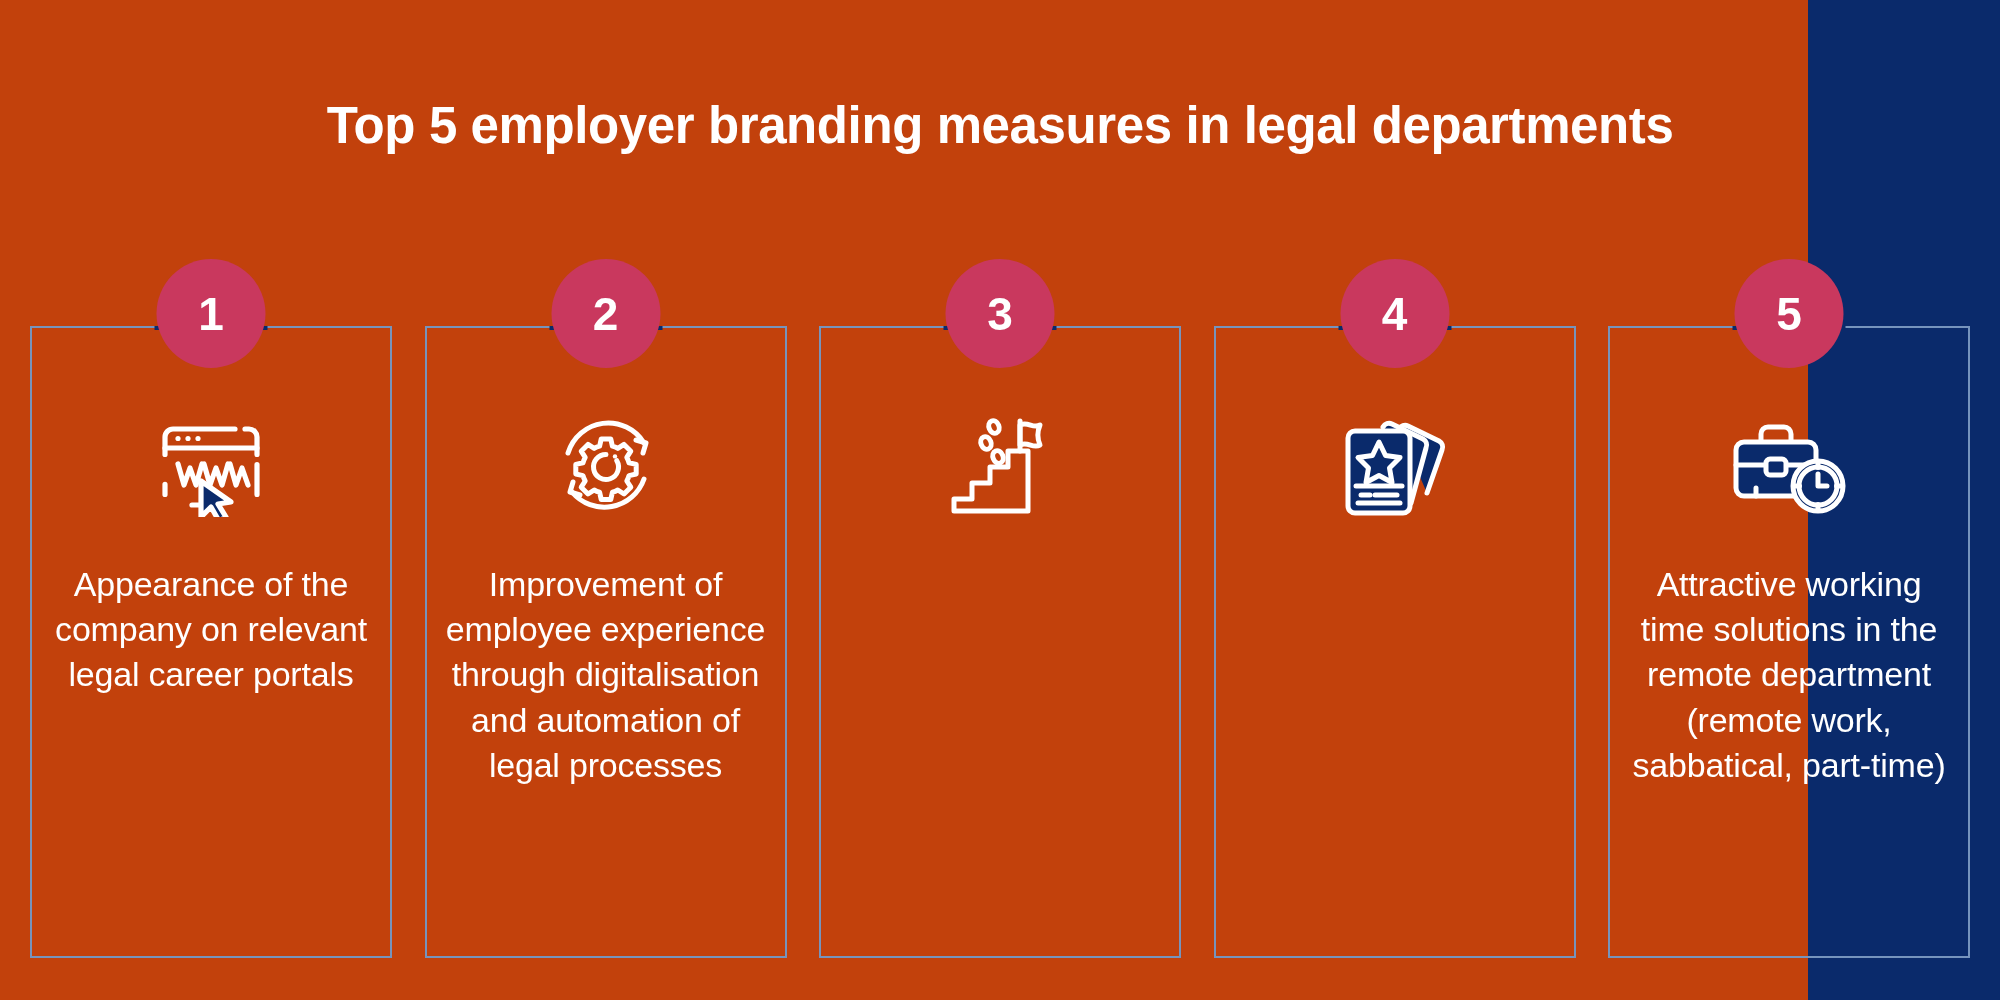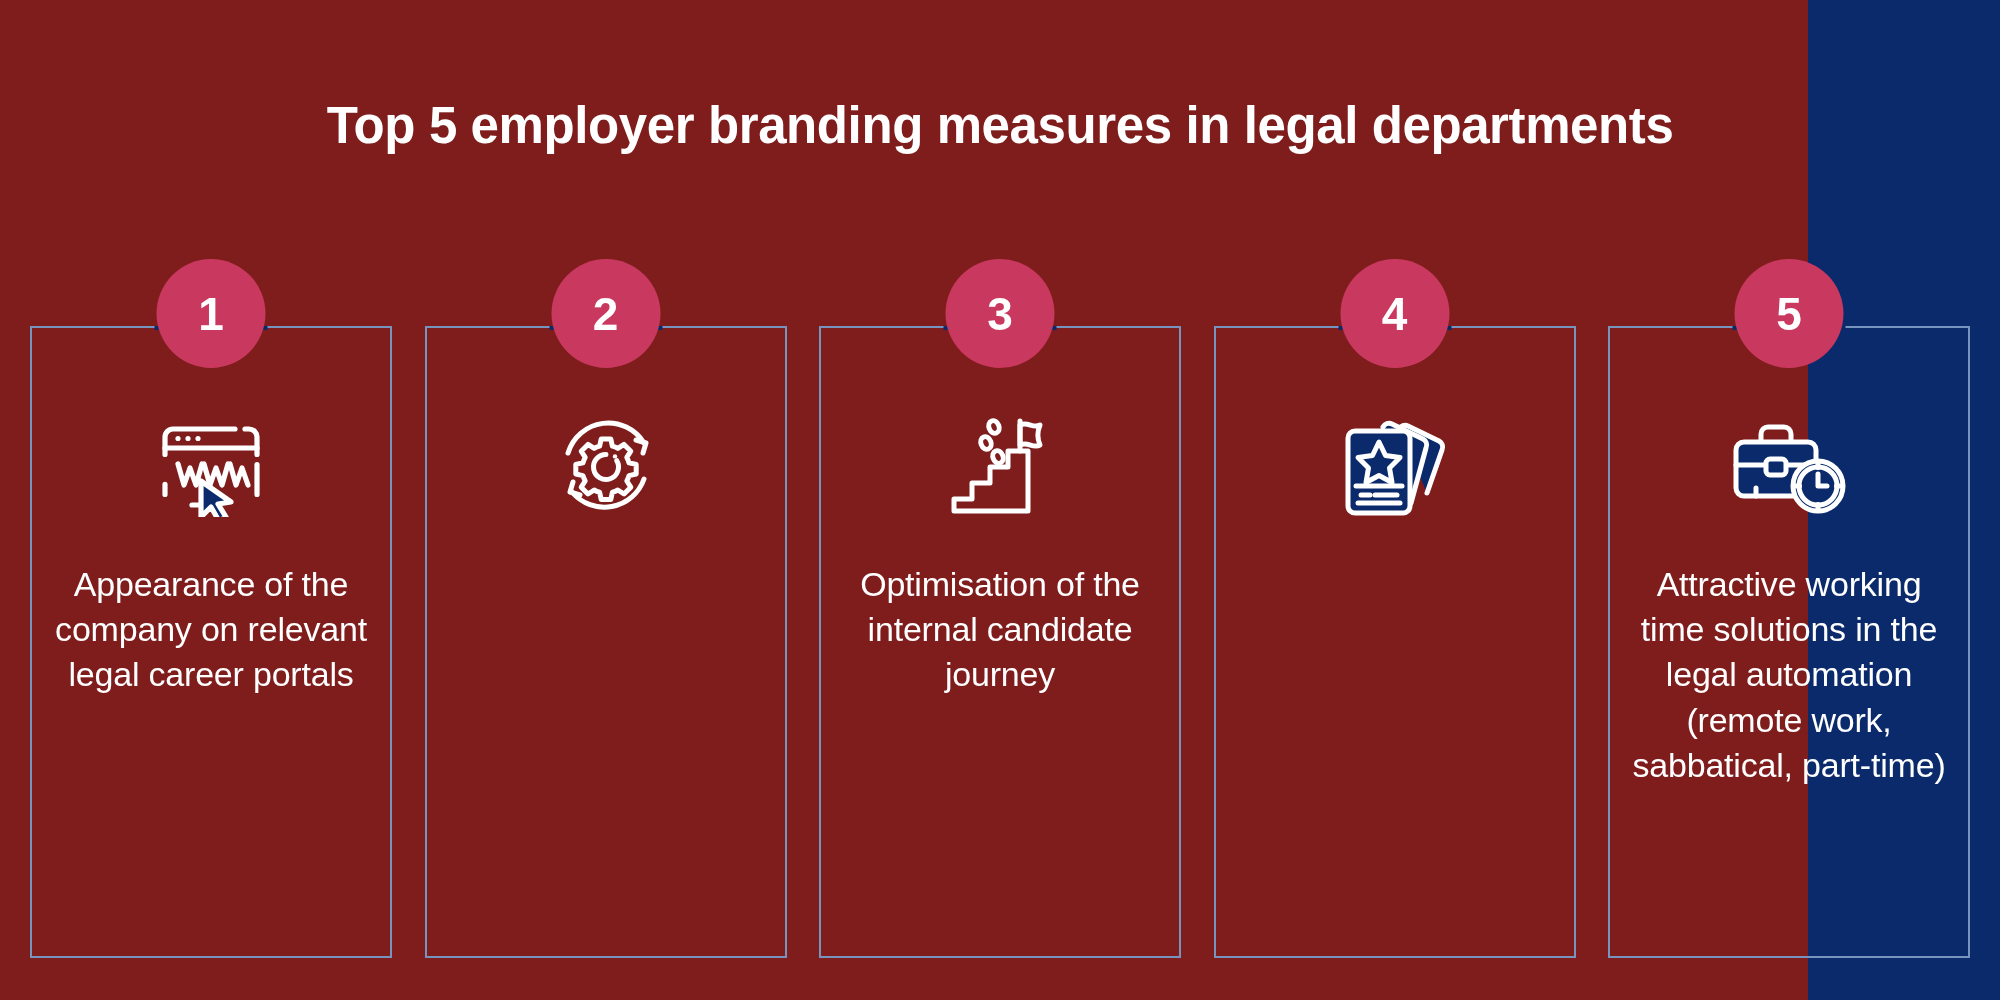--- a/index.html
+++ b/index.html
@@ -11,21 +11,21 @@
     width: 2000px;
     height: 1000px;
     overflow: hidden;
     font-family: "Liberation Sans", sans-serif;
     -webkit-font-smoothing: antialiased;
   }
   #infographic {
     position: relative;
     width: 1808px;
     height: 1000px;
-    background: #7f1d1d;
+    background: #c2410c;
   }
   #page-title {
     position: absolute;
     top: 98px;
     left: 0;
     width: 2000px;
     text-align: center;
     color: #ffffff;
     font-size: 51px;
     font-weight: 700;
@@ -138,36 +138,36 @@
           <path d="M84 25 L94 28 L91 38"></path>
           <path d="M92 64 A42 42 0 0 1 20 77"></path>
           <path d="M28 80 L18 77 L21 67"></path>
           <g transform="translate(54,52)">
             <path d="M-4.8 -28 h9.6 l1.6 7.2 a21 21 0 0 1 5.4 2.2 l6.2 -4 l6.8 6.8 l-4 6.2 a21 21 0 0 1 2.2 5.4 l7.2 1.6 v9.6 l-7.2 1.6 a21 21 0 0 1 -2.2 5.4 l4 6.2 l-6.8 6.8 l-6.2 -4 a21 21 0 0 1 -5.4 2.2 l-1.6 7.2 h-9.6 l-1.6 -7.2 a21 21 0 0 1 -5.4 -2.2 l-6.2 4 l-6.8 -6.8 l4 -6.2 a21 21 0 0 1 -2.2 -5.4 l-7.2 -1.6 v-9.6 l7.2 -1.6 a21 21 0 0 1 2.2 -5.4 l-4 -6.2 l6.8 -6.8 l6.2 4 a21 21 0 0 1 5.4 -2.2 z"></path>
             <path d="M0 -12.5 A12.5 12.5 0 1 0 10.8 -6.3"></path>
             <circle cx="9" cy="-10.6" r="2.2" fill="#ffffff" stroke="none"></circle>
           </g>
         </svg>
       </div>
+      <div class="card-text">Improvement of employee experience through digitalisation and automation of legal processes</div>
     </div>
 
     <div class="card">
       <div class="badge-mask"></div>
       <div class="badge">3</div>
       <div class="icon-wrap">
         <svg width="100" height="104" viewBox="0 0 100 104" fill="none" stroke="#ffffff" stroke-width="5" stroke-linecap="round" stroke-linejoin="round">
           <path d="M4 96 v-12 h18 v-16 h18 v-16 h18 v-16 h20 v60 z"></path>
           <path d="M70 36 V6"></path>
           <path d="M70 10 c8 -4 13 4 20 0 c-3 7 -3 13 0 20 c-7 4 -12 -4 -20 0 z"></path>
           <ellipse cx="44" cy="12" rx="5" ry="6.5" transform="rotate(-22 44 12)"></ellipse>
           <ellipse cx="36" cy="28" rx="5" ry="6.5" transform="rotate(-22 36 28)"></ellipse>
           <ellipse cx="48" cy="42" rx="5" ry="6.5" transform="rotate(-22 48 42)"></ellipse>
         </svg>
       </div>
-      <div class="card-text">Optimisation of the internal candidate journey</div>
     </div>
 
     <div class="card">
       <div class="badge-mask"></div>
       <div class="badge">4</div>
       <div class="icon-wrap">
         <svg width="112" height="100" viewBox="0 0 112 100" fill="none" stroke="#ffffff" stroke-width="5" stroke-linecap="round" stroke-linejoin="round">
           <path d="M60 12 a7 7 0 0 1 9 -3 L100 24 a7 7 0 0 1 3 9 L88 76" fill="#0a2a6b"></path>
           <path d="M44 10 a7 7 0 0 1 9 -3 L84 22 a7 7 0 0 1 3 9 L72 86" fill="#0a2a6b"></path>
           <path d="M16 14 h48 a7 7 0 0 1 7 7 v68 a7 7 0 0 1 -7 7 h-48 a7 7 0 0 1 -7 -7 v-68 a7 7 0 0 1 7 -7 z" fill="#0a2a6b"></path>
@@ -193,17 +193,17 @@
           <path d="M66 70 v8"></path>
           <circle cx="88" cy="68" r="25" fill="#0a2a6b"></circle>
           <circle cx="88" cy="68" r="19"></circle>
           <path d="M88 56 v12 h9"></path>
           <path d="M88 45.5 v4"></path>
           <path d="M88 86.5 v4"></path>
           <path d="M65.5 68 h4"></path>
           <path d="M106.5 68 h4"></path>
         </svg>
       </div>
-      <div class="card-text">Attractive working time solutions in the legal automation (remote work, sabbatical, part-time)</div>
+      <div class="card-text">Attractive working time solutions in the remote department (remote work, sabbatical, part-time)</div>
     </div>
 
   </div>
 </div>
 
 </body></html>

